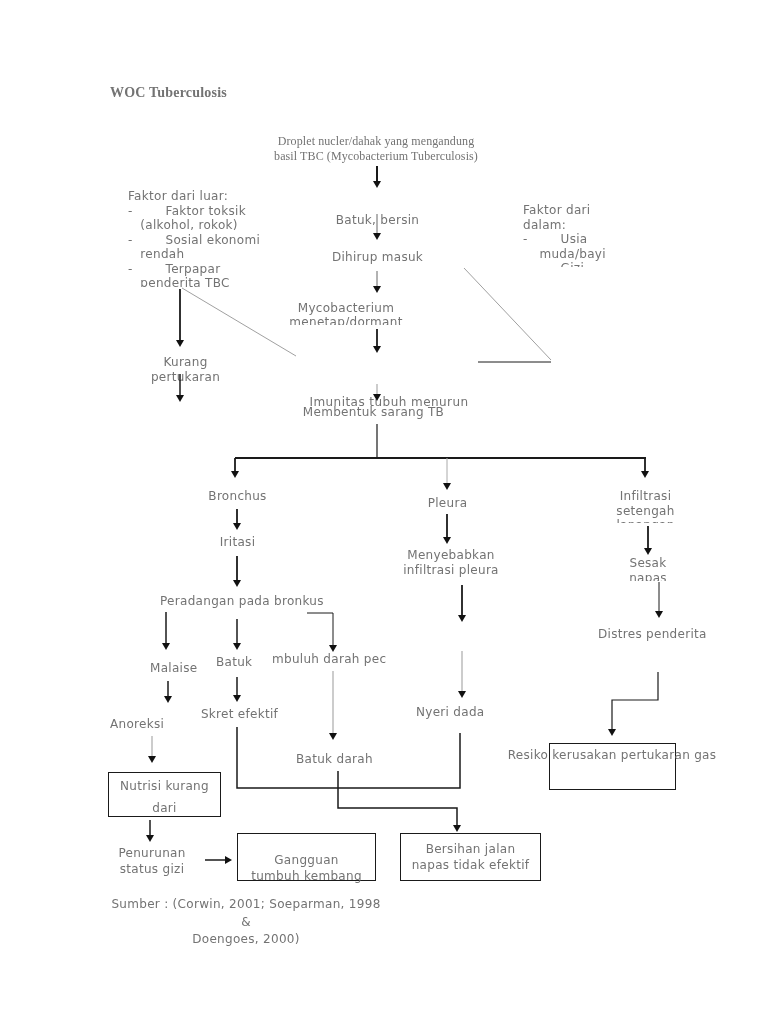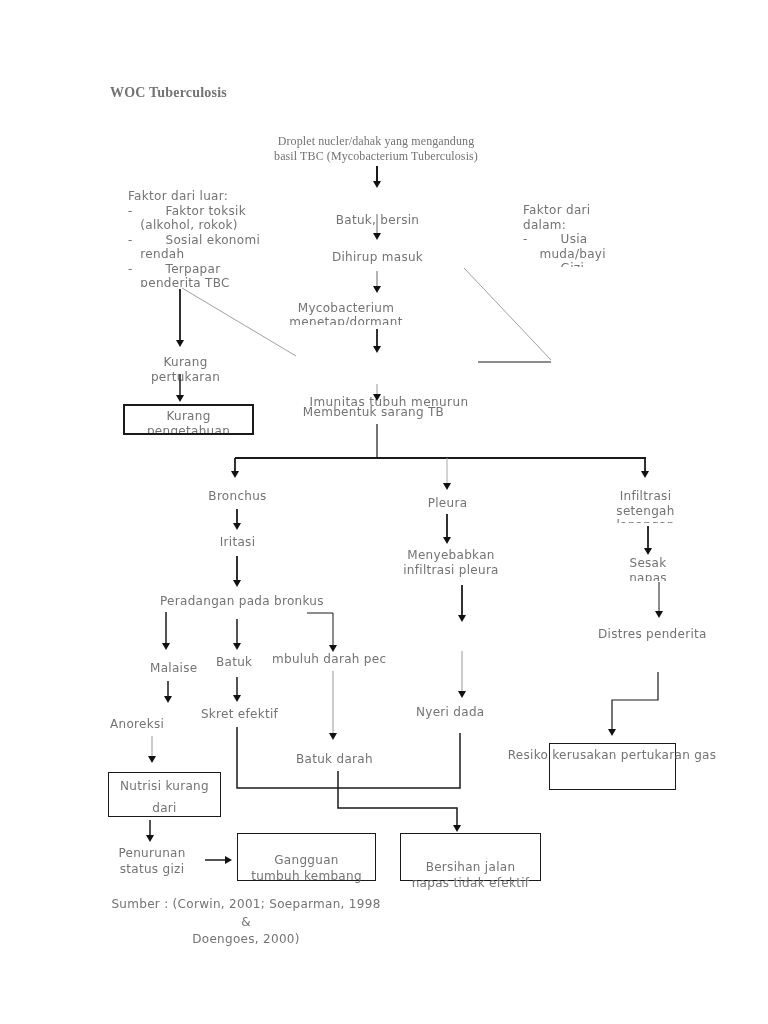--- a/index.html
+++ b/index.html
@@ -39,22 +39,20 @@
    rendah
 -        Terpapar
    penderita TBC</div>
   <div class="node clip" style="left:523px;top:203px;width:108px;height:64px;">Faktor dari
 dalam:
 -        Usia
     muda/bayi
 -        Gizi</div>
 
   <div class="node ctr" style="left:128px;top:355px;width:115px;">Kurang pertukaran</div>
-  <div class="box thickbox ctr clip" style="left:123px;top:404px;width:131px;height:31px;padding-top:3px;">Kurang
-pengetahuan</div>
 
 
   <div class="node ctr" style="left:205px;top:489px;width:65px;">Bronchus</div>
   <div class="node ctr" style="left:420px;top:496px;width:55px;">Pleura</div>
   <div class="node ctr clip" style="left:603px;top:489px;width:85px;height:34px;">Infiltrasi
 setengah
 lapangan paru</div>
 
   <div class="node ctr" style="left:210px;top:535px;width:55px;">Iritasi</div>
   <div class="node" style="left:160px;top:594px;width:180px;">Peradangan pada bronkus</div>
@@ -64,21 +62,21 @@
   <div class="node" style="left:110px;top:717px;width:62px;">Anoreksi</div>
   <div class="node ctr" style="left:192px;top:707px;width:95px;">Skret efektif</div>
   <div class="node" style="left:296px;top:752px;width:90px;">Batuk darah</div>
   <div class="box ctr clip" style="left:98px;top:772px;width:113px;height:45px;padding-top:2px;line-height:22px;margin-left:10px;">Nutrisi kurang
 dari
 kebutuhan</div>
   <div class="node ctr" style="left:110px;top:845px;width:84px;line-height:16px;">Penurunan
 status gizi</div>
   <div class="box ctr" style="left:237px;top:833px;width:139px;height:48px;padding-top:18px;line-height:16px;">Gangguan
 tumbuh kembang</div>
-  <div class="box ctr" style="left:400px;top:833px;width:141px;height:48px;padding-top:25px;line-height:16px;">Bersihan jalan
+  <div class="box ctr" style="left:400px;top:833px;width:141px;height:48px;padding-top:7px;line-height:16px;">Bersihan jalan
 napas tidak efektif</div>
 
   <div class="node ctr" style="left:399px;top:548px;width:104px;line-height:15px;">Menyebabkan
 infiltrasi pleura</div>
   <div class="node" style="left:416px;top:705px;width:78px;">Nyeri dada</div>
 
   <div class="node ctr clip" style="left:618px;top:556px;width:60px;height:25px;">Sesak
 napas</div>
   <div class="node nw" style="left:598px;top:627px;width:130px;">Distres penderita</div>
   <div class="box" style="left:549px;top:743px;width:127px;height:47px;"></div>

